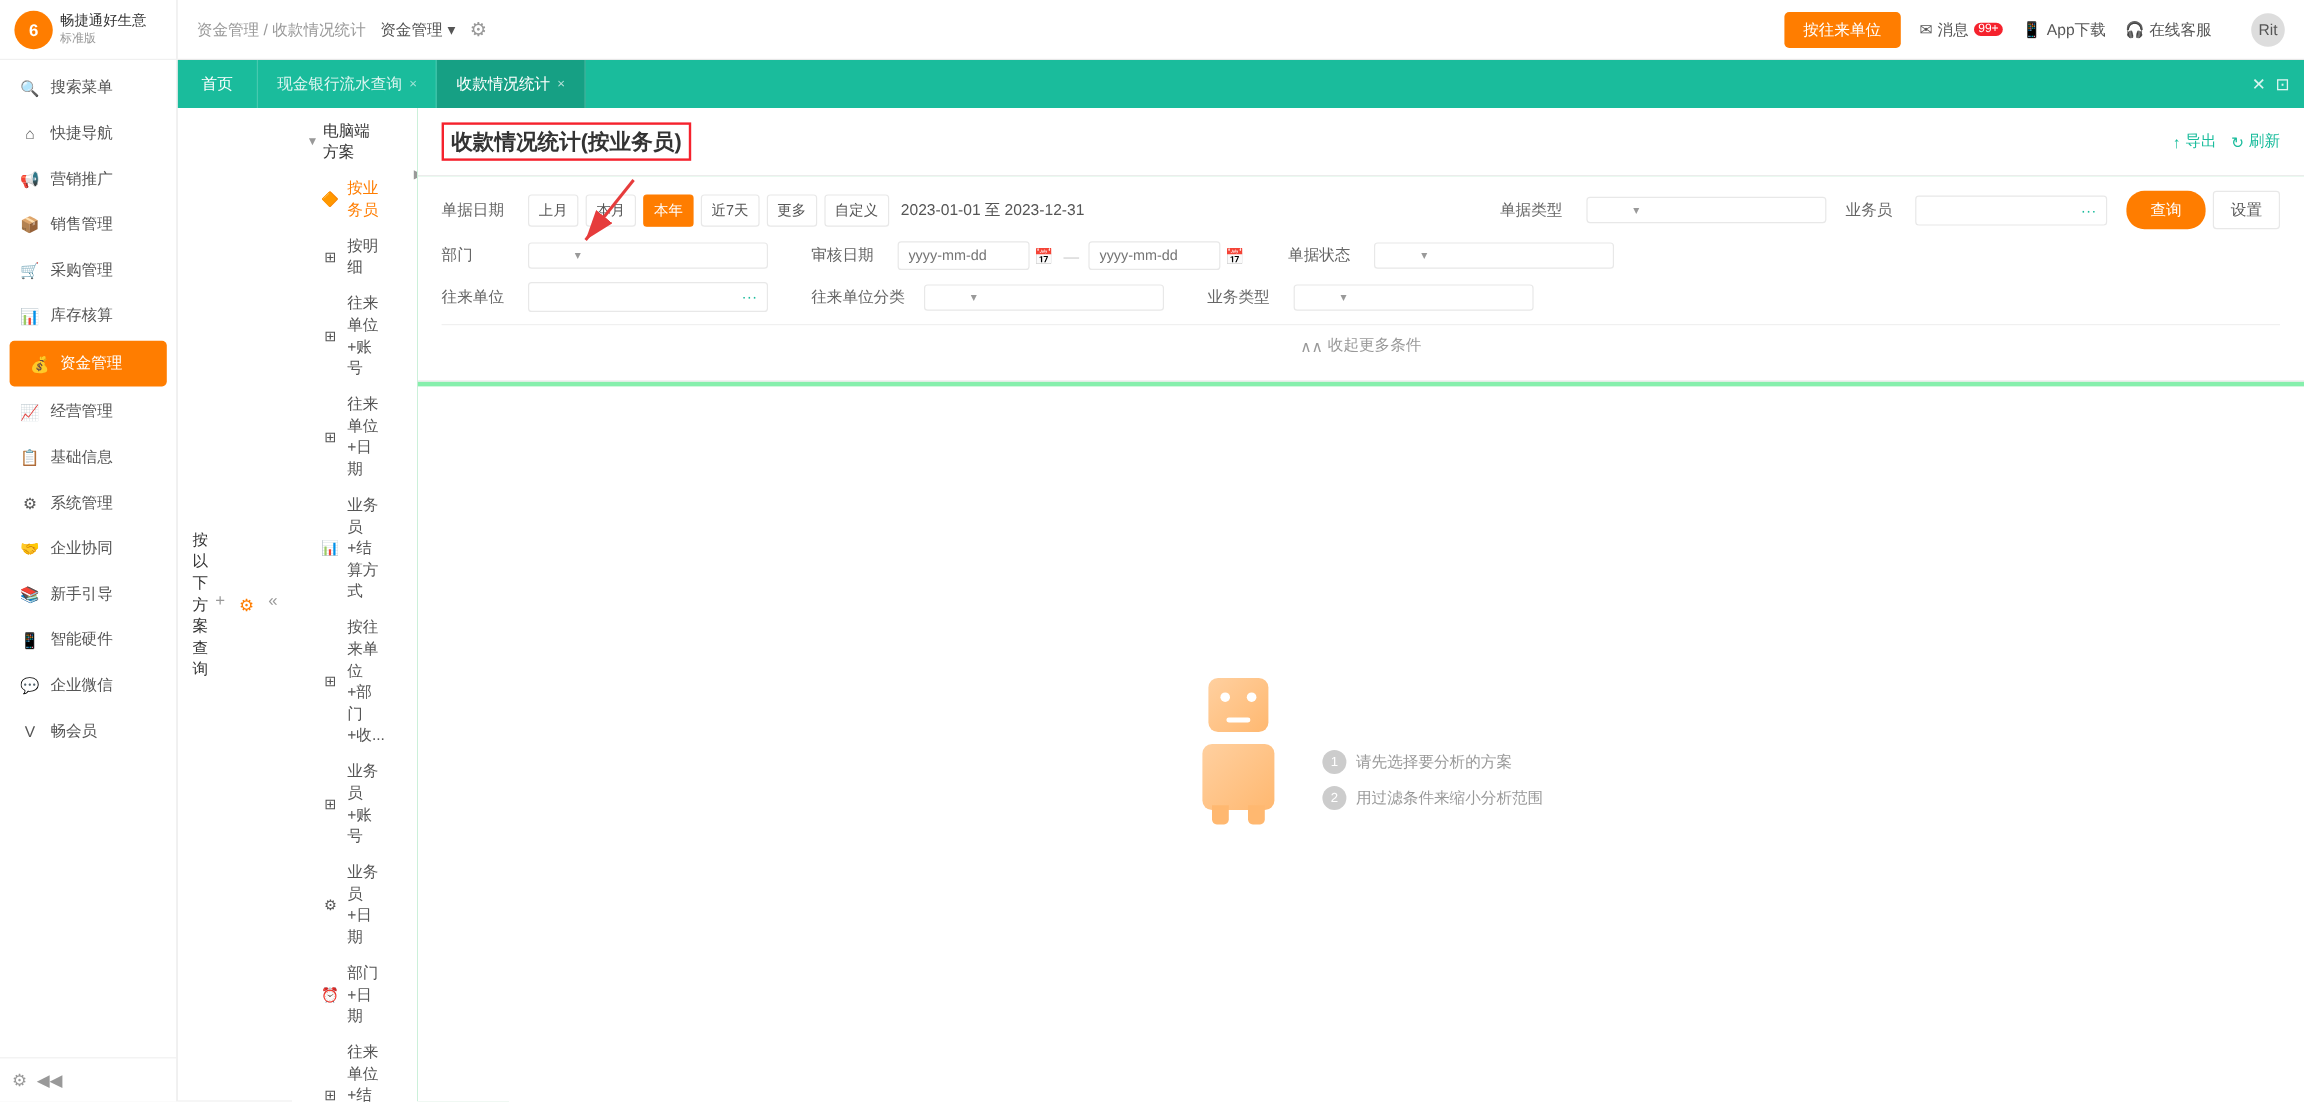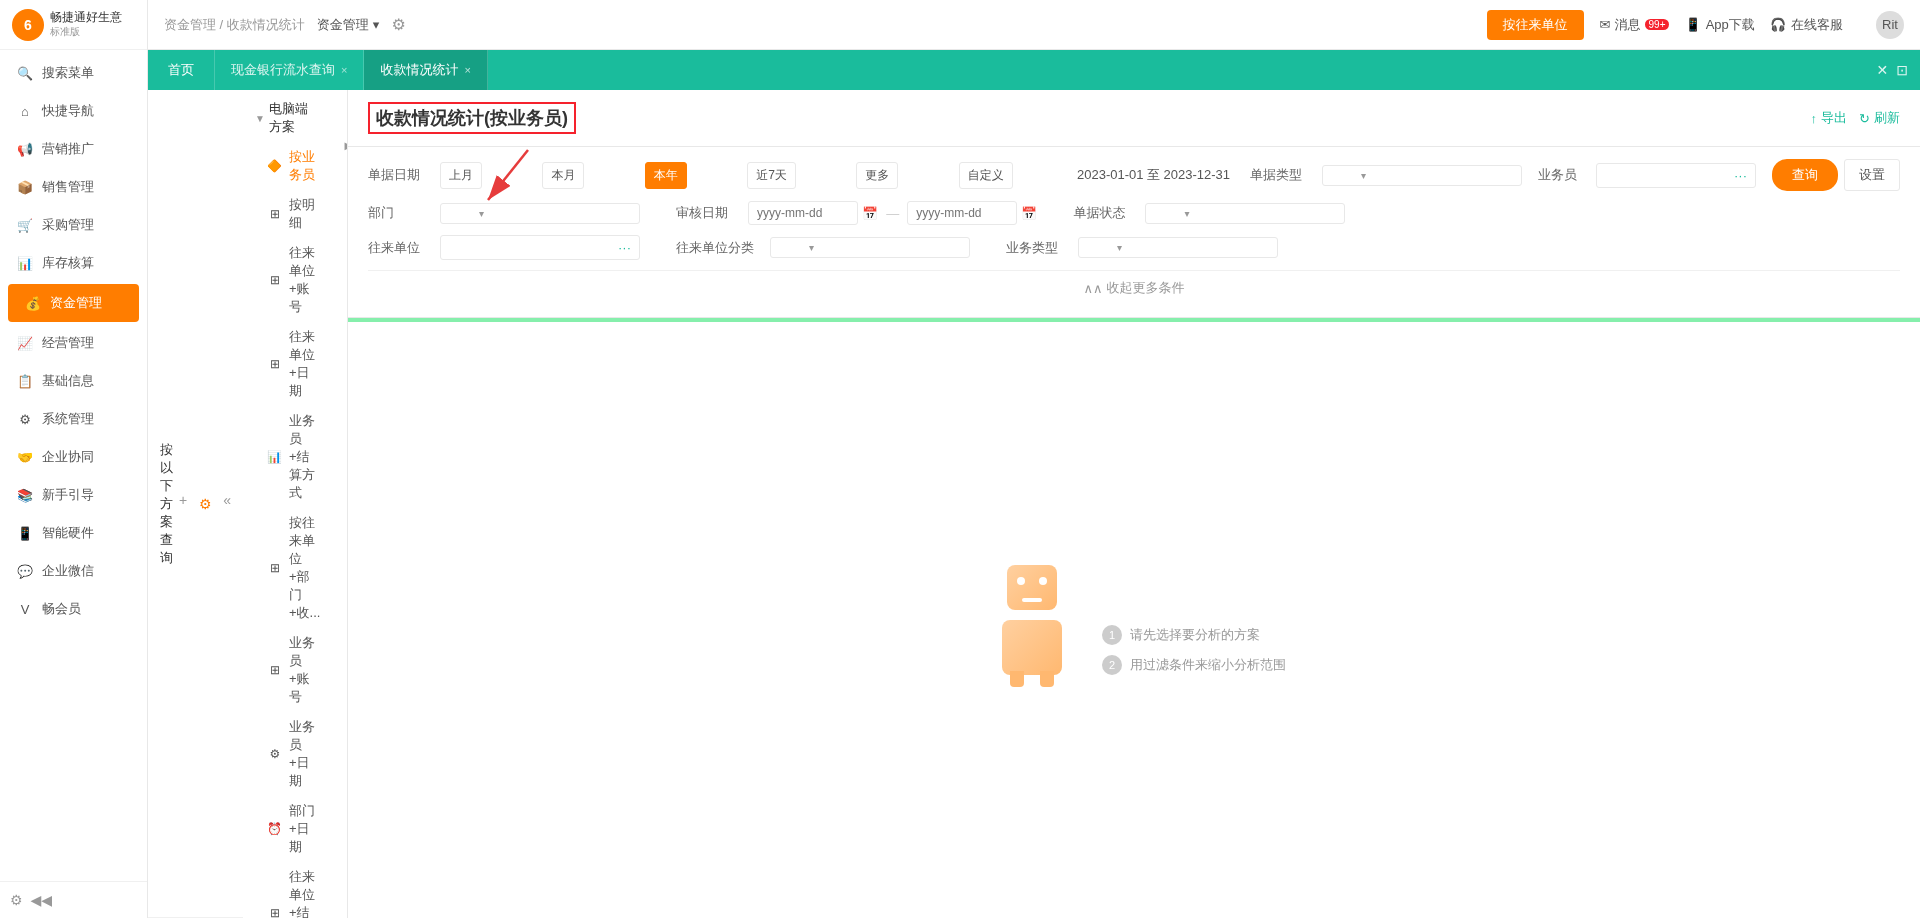--- a/index.html
+++ b/index.html
@@ -216,21 +216,21 @@
 
     
     .filter-area {
       background: #fff;
       padding: 12px 20px;
       border-bottom: 1px solid #e8e8e8;
     }
     .filter-row { display: flex; align-items: center; margin-bottom: 10px; gap: 16px; flex-wrap: wrap; }
     .filter-row:last-child { margin-bottom: 0; }
     .filter-label { color: #666; font-size: 13px; min-width: 56px; flex-shrink: 0; }
-    .filter-controls { display: flex; align-items: center; gap: 6px; flex-wrap: wrap; flex: 1; justify-content: space-between; }
+    .filter-controls { display: flex; align-items: center; gap: 6px; flex-wrap: wrap; flex: 1; }
     .date-btn {
       padding: 4px 8px;
       border: 1px solid #e8e8e8;
       border-radius: 3px;
       cursor: pointer;
       font-size: 12px;
       color: #555;
       background: #fff;
     }
     .date-btn.active { background: #ff7d00; color: white; border-color: #ff7d00; }

